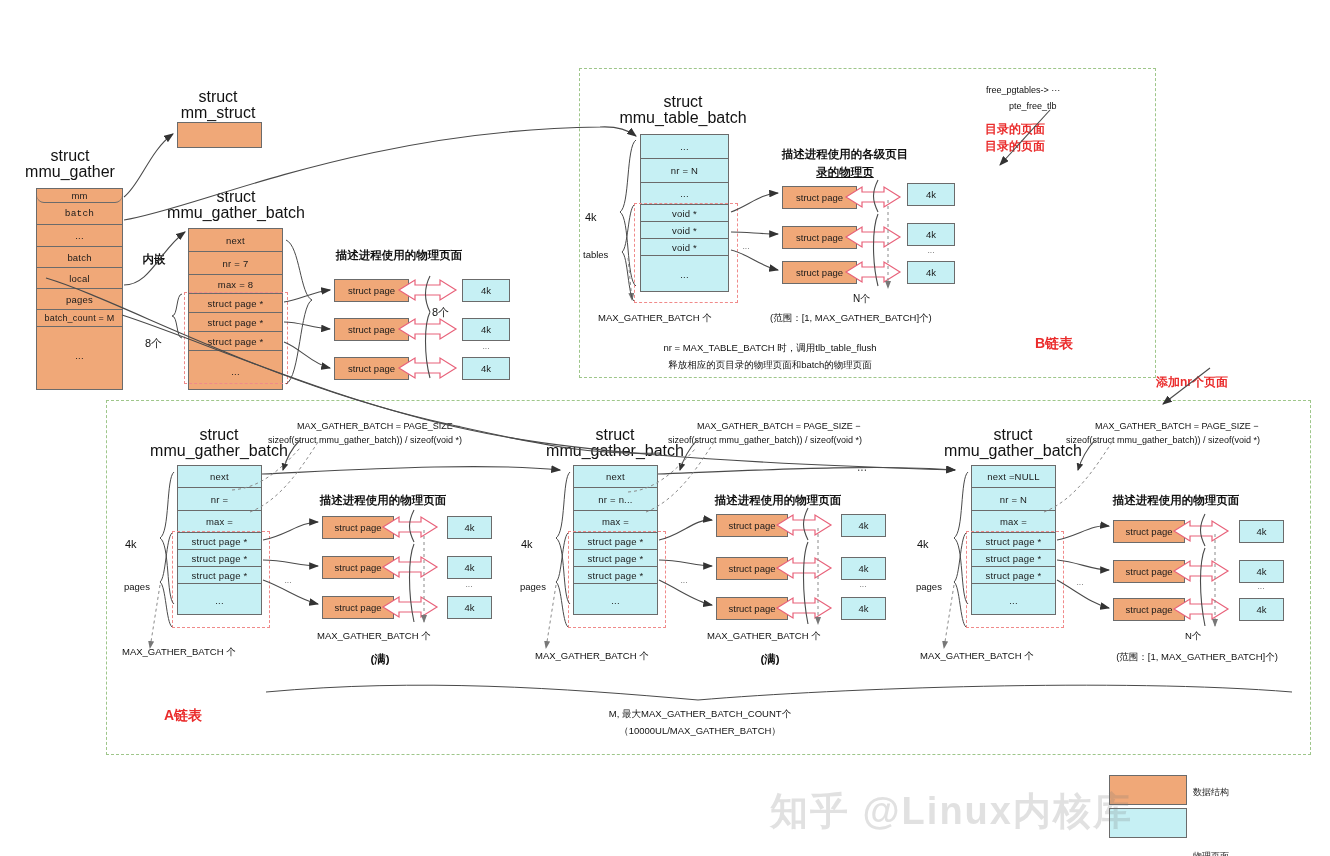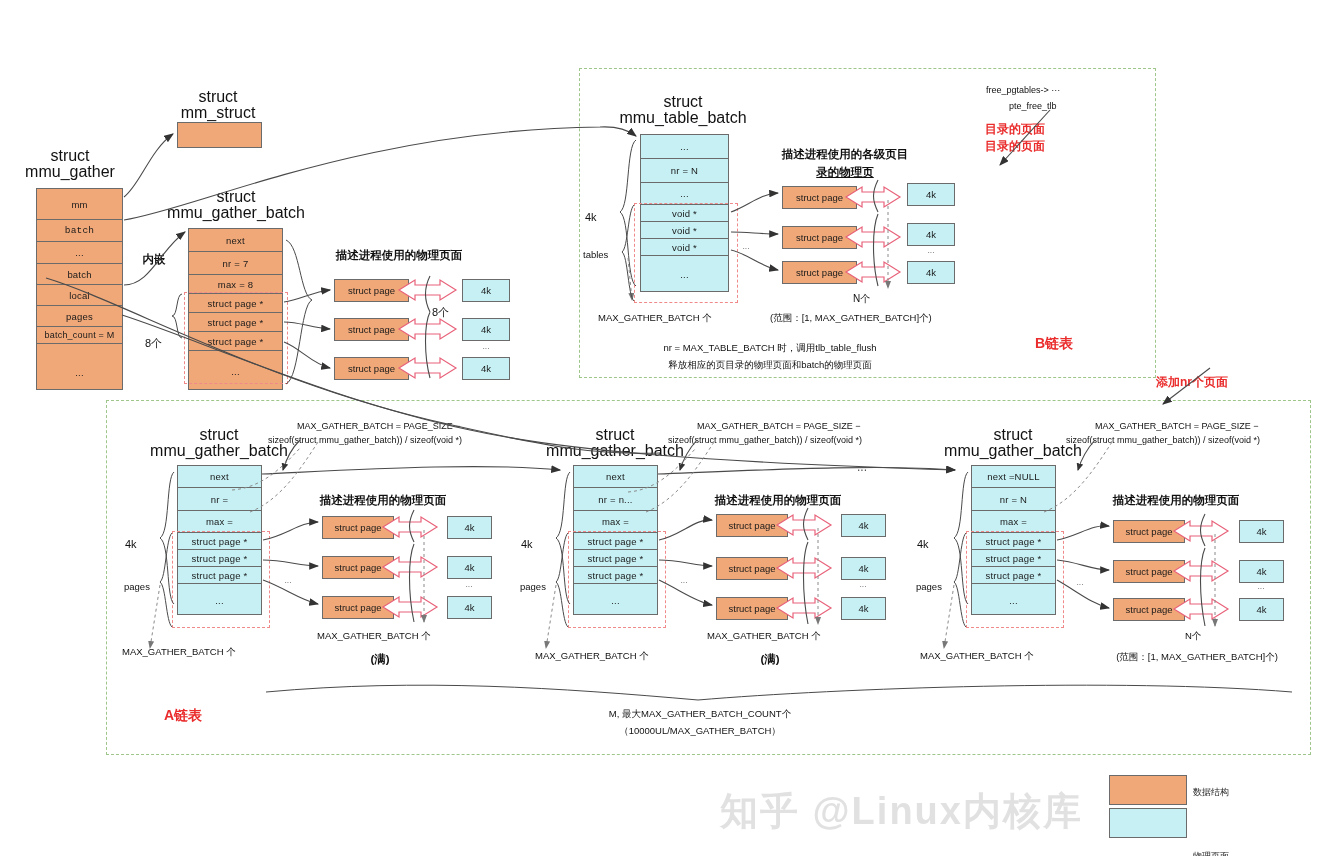--- a/index.html
+++ b/index.html
@@ -46,21 +46,21 @@
 <body>
 
 <div id="stage">
 
   <div class="greenbox" style="left:579px;top:68px;width:577px;height:310px;"></div>
   <div class="greenbox" style="left:106px;top:400px;width:1205px;height:355px;"></div>
 
   <div class="lbl c" style="left:70px;top:149px;">struct</div>
   <div class="lbl c" style="left:70px;top:165px;">mmu_gather</div>
   <div class="struct orange" style="left:36px;top:188px;width:87px;height:202px;">
-    <div class="row" style="height:31px;">mm</div>
+    <div class="row" style="height:14px;border-radius:7px;">mm</div>
     <div class="row" style="height:22px;font-family:Liberation Mono, monospace;">batch</div>
     <div class="row" style="height:22px;">...</div>
     <div class="row" style="height:21px;">batch</div>
     <div class="row" style="height:21px;">local</div>
     <div class="row" style="height:21px;">pages</div>
     <div class="row" style="height:17px;font-size:9px;">batch_count = M</div>
     <div class="row" style="height:56px;">...</div>
   </div>
 
   <div class="lbl c" style="left:218px;top:90px;">struct</div>
@@ -225,21 +225,21 @@
 
   <div class="red" style="left:164px;top:708px;font-size:14px;">A链表</div>
   <div class="lbl c" style="left:700px;top:707px;font-size:9.5px;">M, 最大MAX_GATHER_BATCH_COUNT个</div>
   <div class="lbl c" style="left:700px;top:724px;font-size:9.5px;">（10000UL/MAX_GATHER_BATCH）</div>
 
   <div class="plainbox orange" style="left:1109px;top:775px;width:78px;height:30px;"></div>
   <div class="plainbox cyan" style="left:1109px;top:808px;width:78px;height:30px;"></div>
   <div class="legend-txt" style="left:1193px;top:786px;">数据结构</div>
   <div class="legend-txt" style="left:1193px;top:850px;">物理页面</div>
 
-  <div class="wm" style="left:720px;top:786px;">知乎 @Linux内核库</div>
+  <div class="wm" style="left:770px;top:786px;">知乎 @Linux内核库</div>
 
   <svg class="ov">
     <defs>
       <marker id="ah" markerWidth="9" markerHeight="7" refX="8" refY="3.5" orient="auto">
         <polygon points="0 0, 9 3.5, 0 7" fill="#333"></polygon>
       </marker>
       <marker id="ahs" markerWidth="7" markerHeight="6" refX="6" refY="3" orient="auto">
         <polygon points="0 0, 7 3, 0 6" fill="#333"></polygon>
       </marker>
       <marker id="ahg" markerWidth="8" markerHeight="6" refX="7" refY="3" orient="auto">

